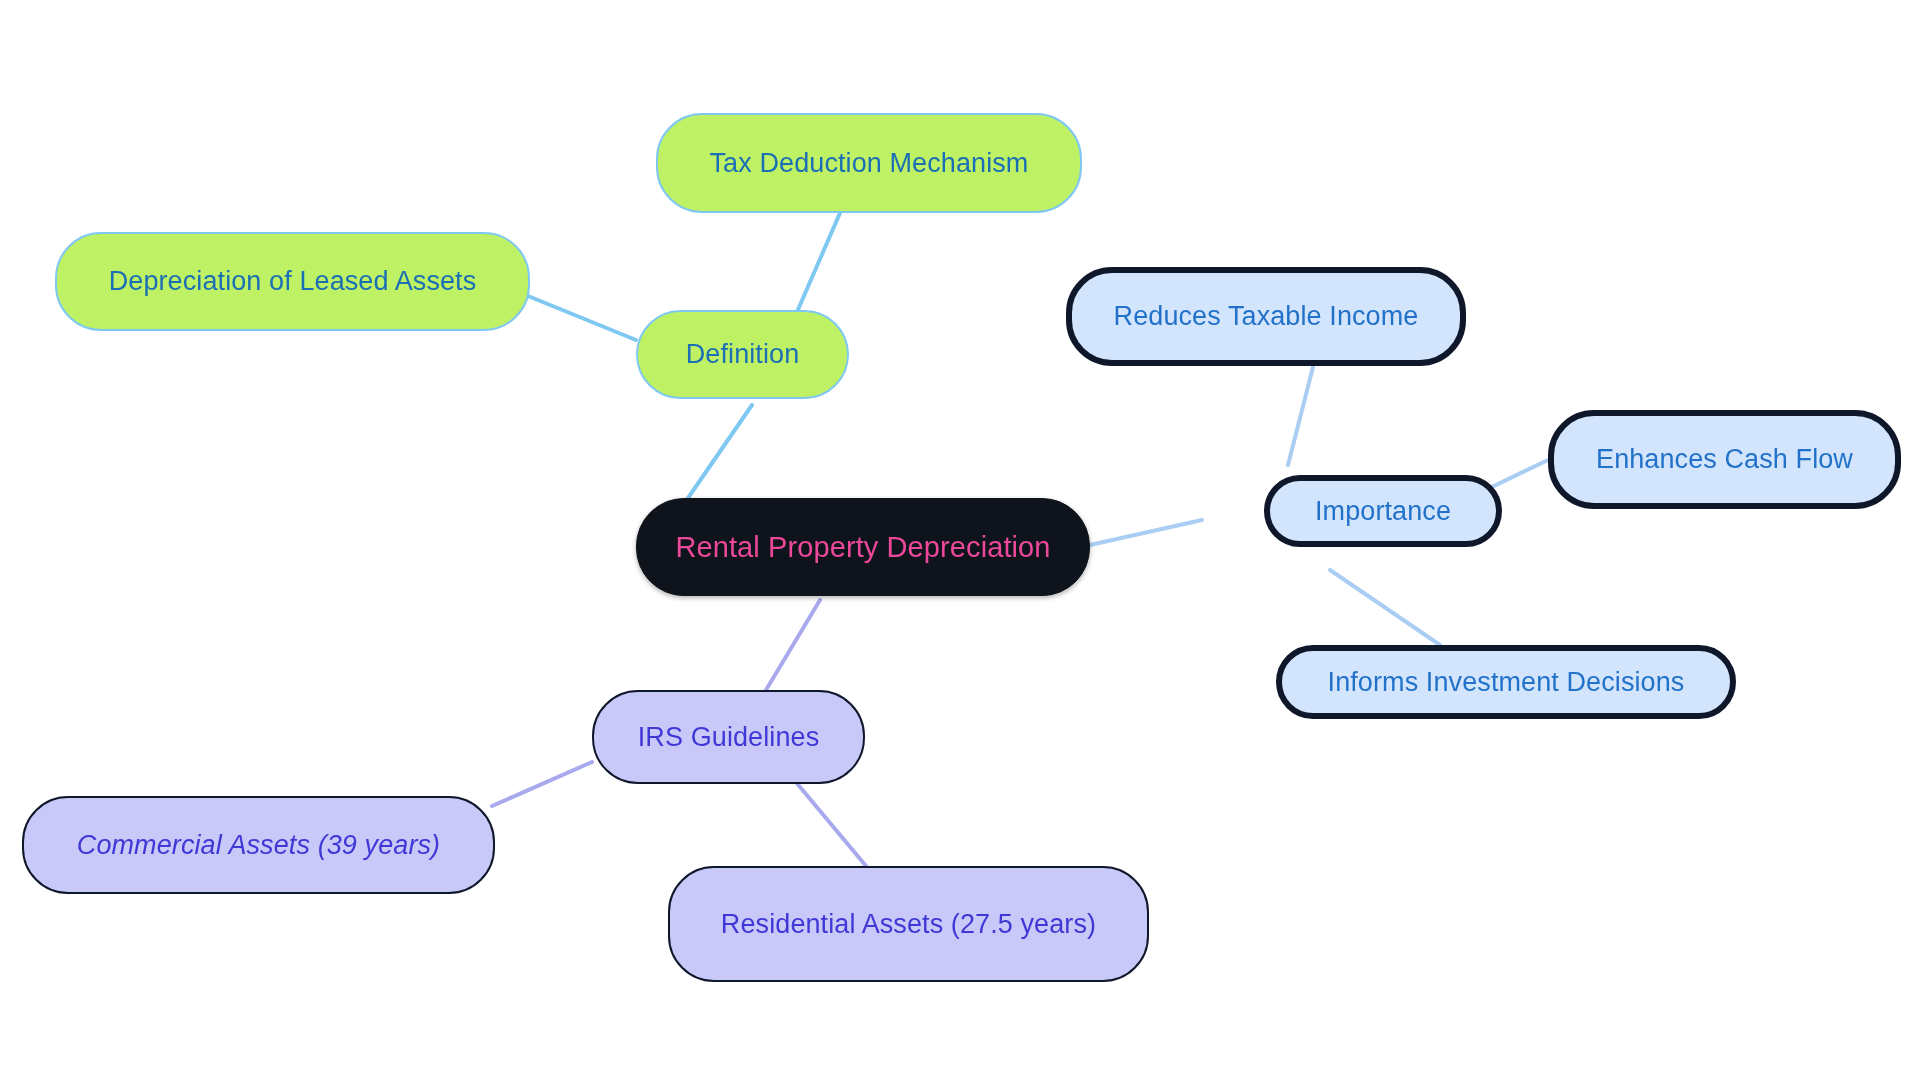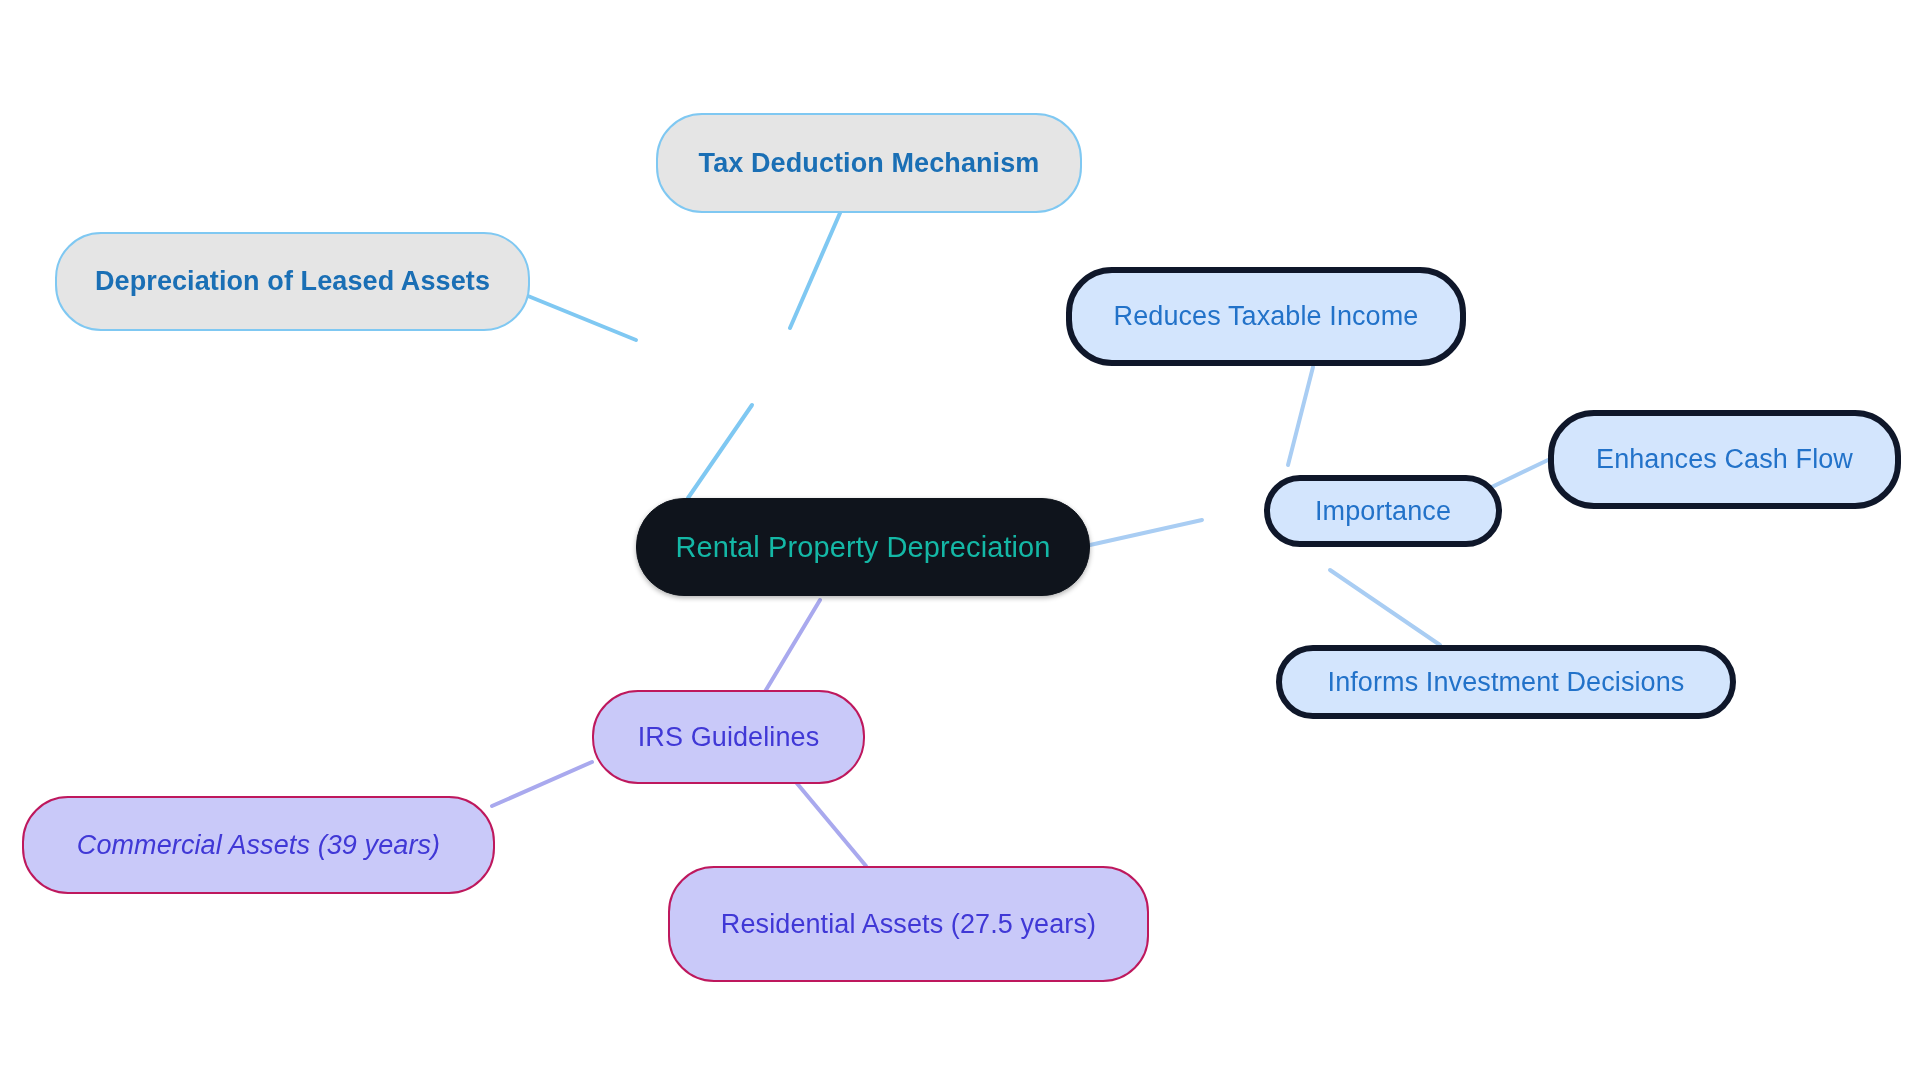--- a/index.html
+++ b/index.html
@@ -29,47 +29,47 @@
     box-sizing: border-box;
     display: flex;
     align-items: center;
     justify-content: center;
     text-align: center;
     white-space: nowrap;
     letter-spacing: 0.1px;
   }
   .node-root {
     background: #0f141c;
-    color: #14b8a6;
+    color: #ec4899;
     border: 1px solid #0f141c;
     border-radius: 48px;
     font-size: 29px;
     font-weight: 400;
     box-shadow: 0 2px 5px rgba(0,0,0,0.30);
   }
   .node-blue {
-    background: #e5e5e5;
+    background: #bef264;
     color: #1a6fb5;
     border: 2px solid #7fc8f2;
     border-radius: 46px;
     font-size: 27px;
-    font-weight: 700;
+    font-weight: 400;
   }
   .node-paleblue {
     background: #d3e5fd;
     color: #2272c9;
     border: 6px solid #0f172a;
     border-radius: 46px;
     font-size: 27px;
     font-weight: 400;
   }
   .node-lavender {
     background: #c9c9f9;
     color: #4038d6;
-    border: 2px solid #be185d;
+    border: 2px solid #0f172a;
     border-radius: 46px;
     font-size: 27px;
     font-weight: 400;
   }
 </style>
 </head>
 <body>
 
 <div id="canvas">
 
@@ -84,20 +84,21 @@
     <line x1="1440" y1="512" x2="1548" y2="460" stroke="#a9cdf3" stroke-width="4" stroke-linecap="round"></line>
     <line x1="1330" y1="570" x2="1440" y2="645" stroke="#a9cdf3" stroke-width="4" stroke-linecap="round"></line>
 
     <line x1="820" y1="600" x2="760" y2="700" stroke="#a9a9ee" stroke-width="4" stroke-linecap="round"></line>
     <line x1="592" y1="762" x2="492" y2="806" stroke="#a9a9ee" stroke-width="4" stroke-linecap="round"></line>
     <line x1="790" y1="775" x2="866" y2="866" stroke="#a9a9ee" stroke-width="4" stroke-linecap="round"></line>
   </svg>
 
   <div class="node node-root" style="left:636px; top:498px; width:454px; height:98px;">Rental Property Depreciation</div>
 
+  <div class="node node-blue" style="left:636px; top:310px; width:213px; height:89px;">Definition</div>
 
   <div class="node node-blue" style="left:656px; top:113px; width:426px; height:100px;">Tax Deduction Mechanism</div>
 
   <div class="node node-blue" style="left:55px; top:232px; width:475px; height:99px;">Depreciation of Leased Assets</div>
 
   <div class="node node-paleblue" style="left:1264px; top:475px; width:238px; height:72px;">Importance</div>
 
   <div class="node node-paleblue" style="left:1066px; top:267px; width:400px; height:99px;">Reduces Taxable Income</div>
 
   <div class="node node-paleblue" style="left:1548px; top:410px; width:353px; height:99px;">Enhances Cash Flow</div>

